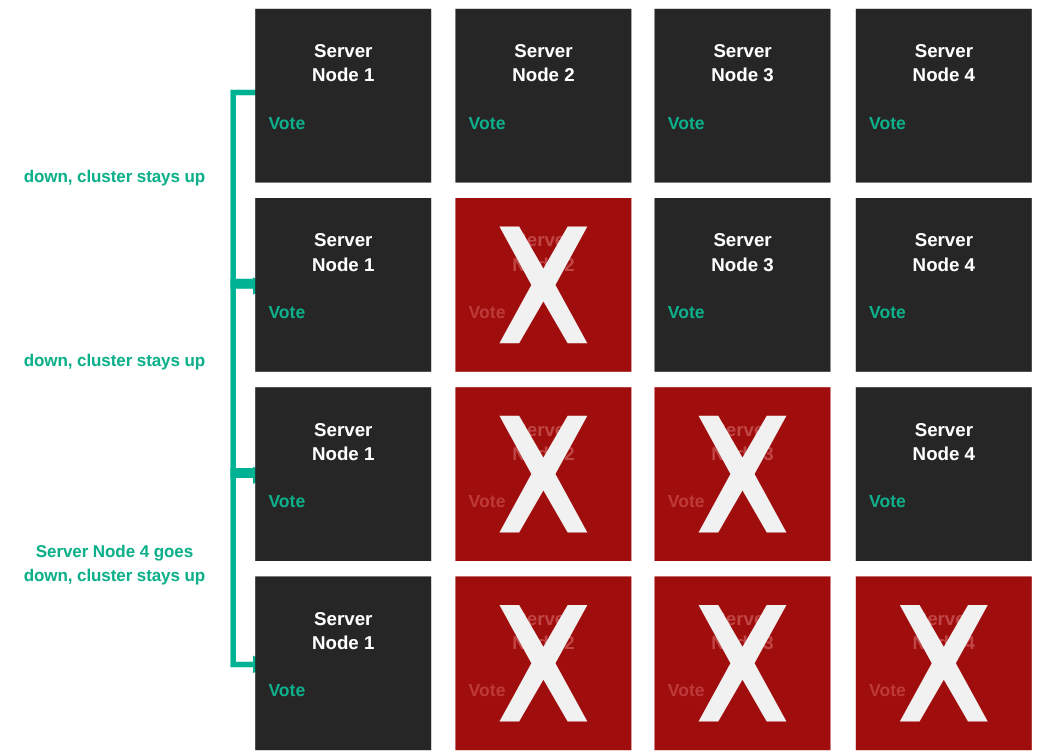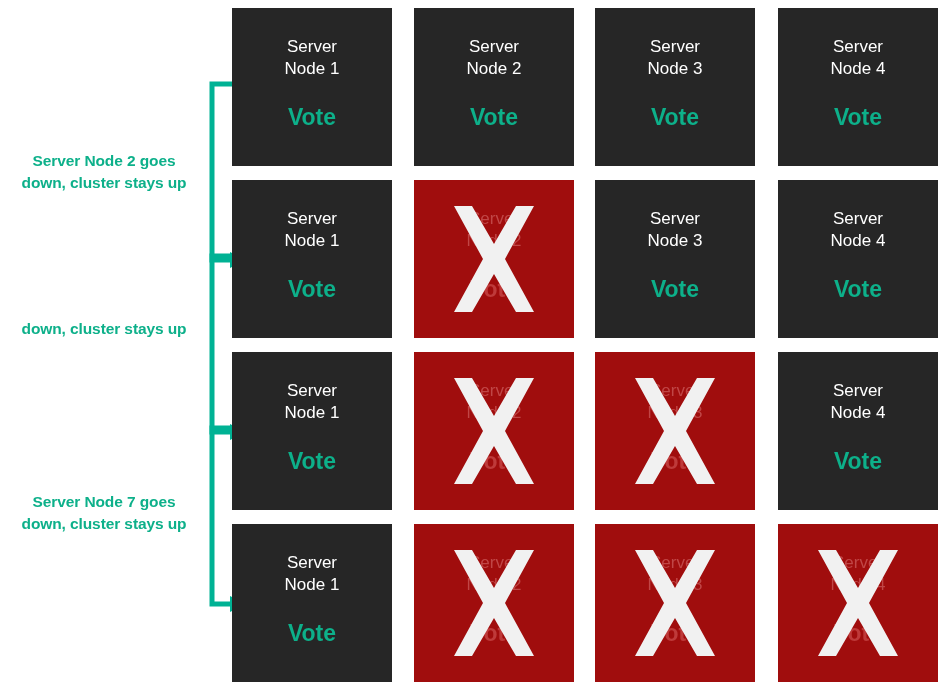--- a/index.html
+++ b/index.html
@@ -65,33 +65,32 @@
   .node.up   { background: #262626; }
   .node.down { background: #A00D0D; }
 
   .node-title {
     position: absolute;
     top: 28px;
     left: 0;
     width: 100%;
     text-align: center;
     font-size: 17px;
-    font-weight: normal;
+    font-weight: bold;
     line-height: 1.28;
     color: #ffffff;
   }
   .node-title .ln { display: block; }
 
   .node-vote {
     position: absolute;
     top: 96px;
-    left: 0;
+    left: 12px;
     width: 100%;
-    text-align: center;
-    font-size: 23px;
+    font-size: 16px;
     font-weight: bold;
     color: #0DB08A;
   }
 
   
   .node.down .node-title { color: #C04646; }
   .node.down .node-vote  { color: #BE3A3A; }
 
   
   .x-mark {
@@ -101,30 +100,29 @@
     width: 160px;
     height: 158px;
   }
 </style>
 </head>
 <body>
 
 <div id="diagram">
 
   <div class="annotation" style="top:150px;">
-    <span class="ln">Server Node 2 goes</span>
     <span class="ln">down, cluster stays up</span>
   </div>
 
   <div class="annotation" style="top:318px;">
     <span class="ln">down, cluster stays up</span>
   </div>
 
   <div class="annotation" style="top:491px;">
-    <span class="ln">Server Node 7 goes</span>
+    <span class="ln">Server Node 4 goes</span>
     <span class="ln">down, cluster stays up</span>
   </div>
 
   <svg class="connector" style="left:206px; top:80px;" width="40" height="200" viewBox="0 0 40 200">
     <path d="M 32 4 L 6 4 L 6 180 L 26 180" fill="none" stroke="#00B294" stroke-width="5"></path>
     <polygon points="24,172 40,180 24,188" fill="#00B294"></polygon>
   </svg>
 
   <svg class="connector" style="left:206px; top:252px;" width="40" height="200" viewBox="0 0 40 200">
     <path d="M 32 4 L 6 4 L 6 180 L 26 180" fill="none" stroke="#00B294" stroke-width="5"></path>

